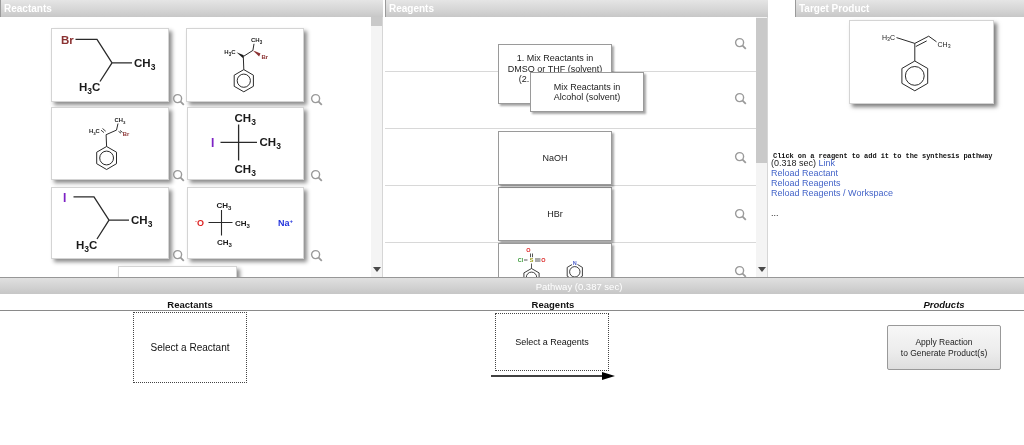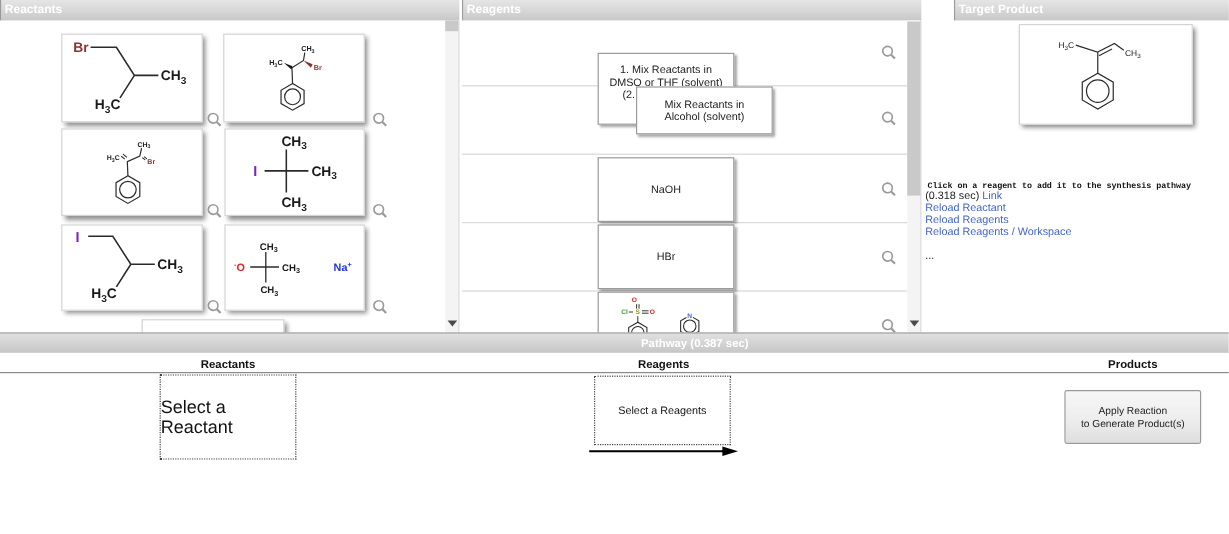--- a/index.html
+++ b/index.html
@@ -240,33 +240,33 @@
     <span style="color:#4464c8;">Reload Reagents / Workspace</span>
   </div>
 
   <div style="position:absolute;left:0px;top:208px;font-size:9px;color:#222;">...</div>
 </div>
 
 <div style="position:absolute;left:0;top:277px;width:1024px;height:17px;
      background:linear-gradient(to bottom,#e0e0e0 0%,#d2d2d2 55%,#c6c6c6 100%);
      border-top:1px solid #979797;box-sizing:border-box;">
   <span style="position:absolute;left:579px;top:1px;transform:translateX(-50%);
-        color:#fff;font-weight:bold;font-size:9.5px;line-height:16px;">Pathway (0.387 sec)</span>
+        color:#fff;font-weight:normal;font-size:9.5px;line-height:16px;">Pathway (0.387 sec)</span>
 </div>
 
 <div class="lbl" style="left:190px;top:299px;">Reactants</div>
 
 <div class="lbl" style="left:553px;top:299px;">Reagents</div>
 
-<div class="lbl" style="left:944px;top:299px;">Products</div>
+<div class="lbl" style="left:944px;top:299px;font-style:italic;">Products</div>
 
 <div style="position:absolute;left:0;top:310px;width:1024px;height:1px;background:#8a8a8a;"></div>
 
 <div style="position:absolute;left:133px;top:312px;width:112px;height:69px;border:1px dotted #444;
-     display:flex;align-items:center;justify-content:center;font-size:15px;color:#111;">Select a Reactant</div>
+     display:flex;align-items:center;justify-content:center;font-size:10px;color:#111;">Select a Reactant</div>
 
 <div style="position:absolute;left:495px;top:313px;width:112px;height:56px;border:1px dotted #444;
      display:flex;align-items:center;justify-content:center;font-size:9px;color:#111;">Select a Reagents</div>
 
 <svg style="position:absolute;left:490px;top:371px;" width="126" height="10" viewBox="0 0 126 10">
   <line x1="1" y1="5" x2="114" y2="5" stroke="#000" stroke-width="1.6"></line>
   <polygon points="125,5 112,1 112,9" fill="#000"></polygon>
 </svg>
 
 <div style="position:absolute;left:887px;top:325px;width:114px;height:45px;box-sizing:border-box;

